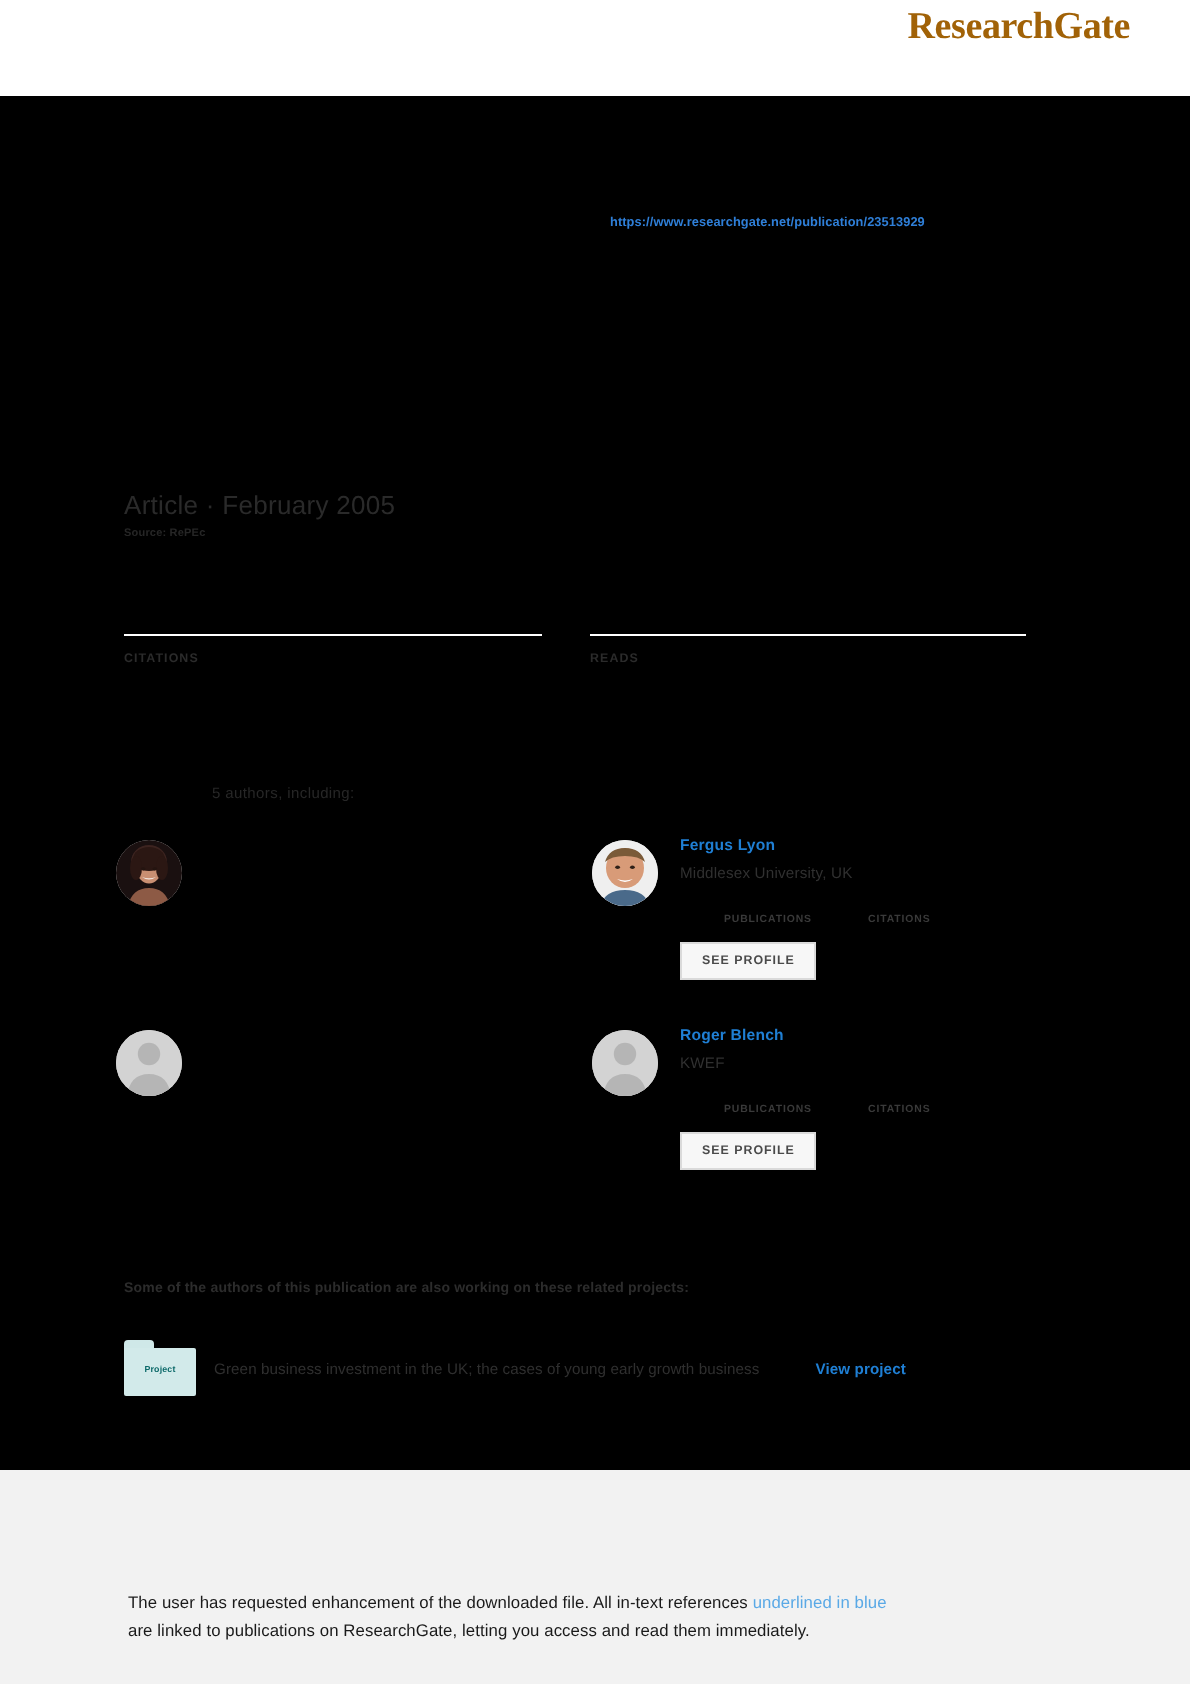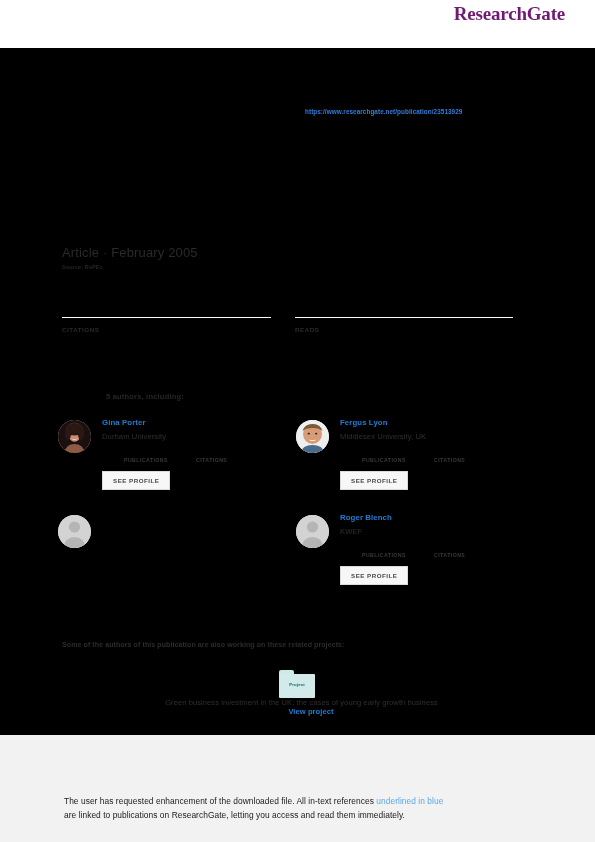--- a/index.html
+++ b/index.html
@@ -35,21 +35,21 @@
   }
 
   
   .brand {
     position: absolute;
     right: 30px; top: 3px;
     font-family: "Liberation Serif", serif;
     font-size: 19px;
     font-weight: 700;
     letter-spacing: -0.2px;
-    color: #701a75;
+    color: #a16207;
     white-space: nowrap;
   }
 
   
   .pub-url {
     position: absolute;
     left: 305px; top: 108px;
     font-size: 6.4px;
     font-weight: 700;
     color: #2f7fd8;
@@ -118,21 +118,21 @@
     letter-spacing: 0.55px;
   }
   .stat-left  { left: 62px;  top: 296px; }
   .stat-right { left: 295px; top: 296px; }
 
   
   .authors-heading {
     position: absolute;
     left: 62px; top: 392px;
     font-size: 7.5px;
-    font-weight: 700;
+    font-weight: 400;
     color: #272727;
     letter-spacing: 0.2px;
     white-space: nowrap;
     padding-left: 44px;
   }
   .author-grid {
     position: absolute;
     left: 58px; top: 418px;
     width: 480px;
   }
@@ -210,21 +210,20 @@
     color: #2c2c2c;
     letter-spacing: 0.1px;
     white-space: nowrap;
   }
   .project-item {
     position: absolute;
     left: 62px; top: 670px;
     display: flex;
     align-items: center;
     width: 470px;
-    flex-direction: column;
   }
   .project-icon {
     position: relative;
     width: 36px; height: 28px;
     flex: 0 0 auto;
   }
   .project-icon .tab {
     position: absolute;
     left: 0; top: 0;
     width: 15px; height: 5px;
@@ -330,35 +329,20 @@
             <ellipse cx="16.5" cy="15" rx="6" ry="6.8" fill="#c98f72"></ellipse>
             <ellipse cx="16.5" cy="9.5" rx="8" ry="6" fill="#2b1713"></ellipse>
             <ellipse cx="10" cy="14" rx="3" ry="6" fill="#2b1713"></ellipse>
             <ellipse cx="23" cy="14" rx="3" ry="6" fill="#2b1713"></ellipse>
             <ellipse cx="13.6" cy="14.4" rx="1.1" ry="0.8" fill="#241410"></ellipse>
             <ellipse cx="19.4" cy="14.4" rx="1.1" ry="0.8" fill="#241410"></ellipse>
             <path d="M13 18.5 q3.5 2.6 7 0 q-3.5 1.2 -7 0z" fill="#f2e6e0"></path>
             <path d="M6 33 q2 -9 10.5 -9 q8.5 0 10.5 9 z" fill="#8d5a45"></path>
           </svg>
         </div>
-        <div class="author-body">
-          <div class="author-name">Gina Porter</div>
-          <div class="author-affil">Durham University</div>
-          <div class="author-stats">
-            <div class="astat">
-              <div class="astat-num"></div>
-              <div class="astat-label">PUBLICATIONS</div>
-            </div>
-            <div class="astat">
-              <div class="astat-num"></div>
-              <div class="astat-label">CITATIONS</div>
-            </div>
-          </div>
-          <div class="see-profile">SEE PROFILE</div>
-        </div>
       </div>
 
       <div class="author-card">
         <div class="avatar">
           <svg width="33" height="33" viewBox="0 0 33 33">
             <rect width="33" height="33" fill="#efefef"></rect>
             <ellipse cx="16.5" cy="14" rx="9.5" ry="10" fill="#d89b78"></ellipse>
             <path d="M6.5 11 q2 -7 10 -7 q8 0 10 7 q-3 -3 -10 -3 q-7 0 -10 3z" fill="#7a5a38"></path>
             <ellipse cx="12.8" cy="13.6" rx="1.2" ry="0.9" fill="#2e2018"></ellipse>
             <ellipse cx="20.2" cy="13.6" rx="1.2" ry="0.9" fill="#2e2018"></ellipse>

